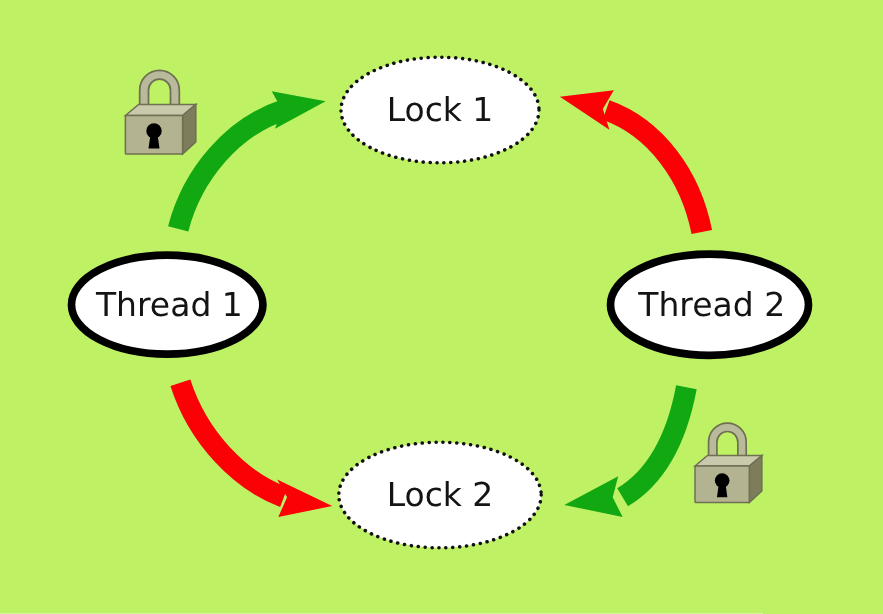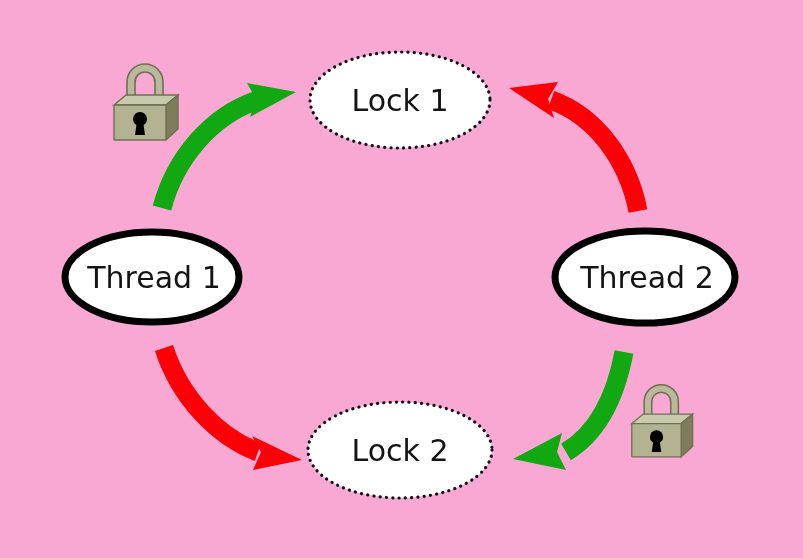--- a/index.html
+++ b/index.html
@@ -8,21 +8,21 @@
     padding: 0;
     background: #ffffff;
   }
   body {
     font-family: "DejaVu Sans", sans-serif;
   }
   #canvas {
     position: relative;
     width: 803px;
     height: 558px;
-    background: #f9a8d4;
+    background: #bef264;
     overflow: hidden;
   }
   #diagram-svg {
     position: absolute;
     left: 0;
     top: 0;
     width: 803px;
     height: 558px;
   }
   .node-label {

